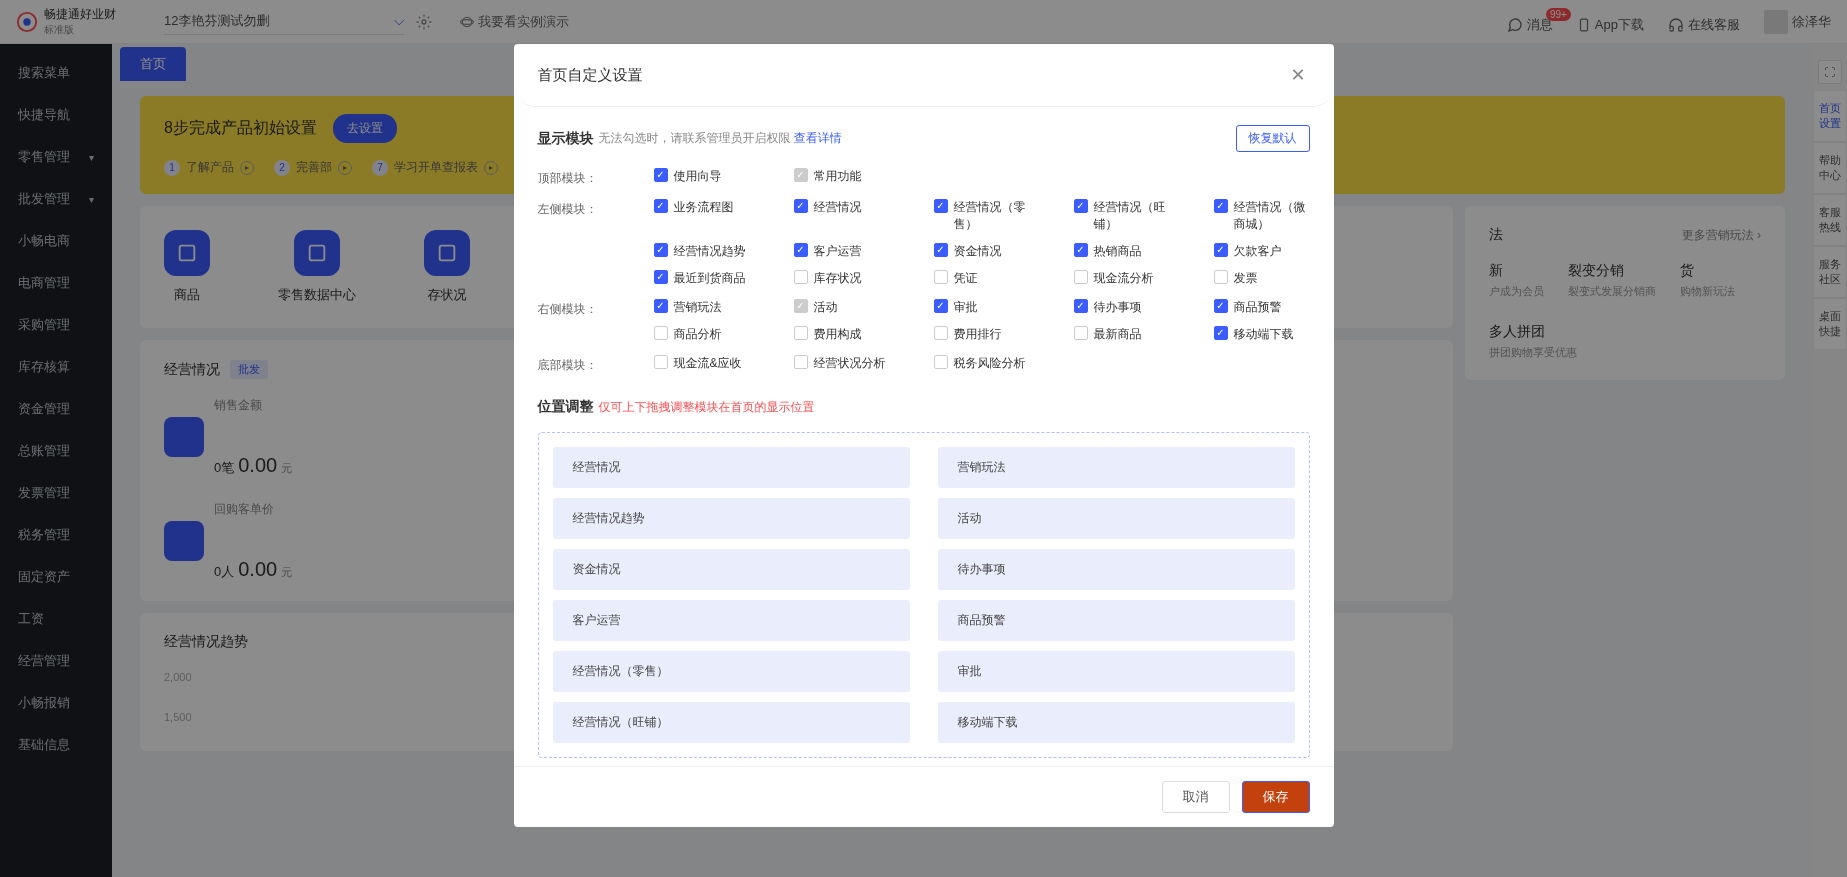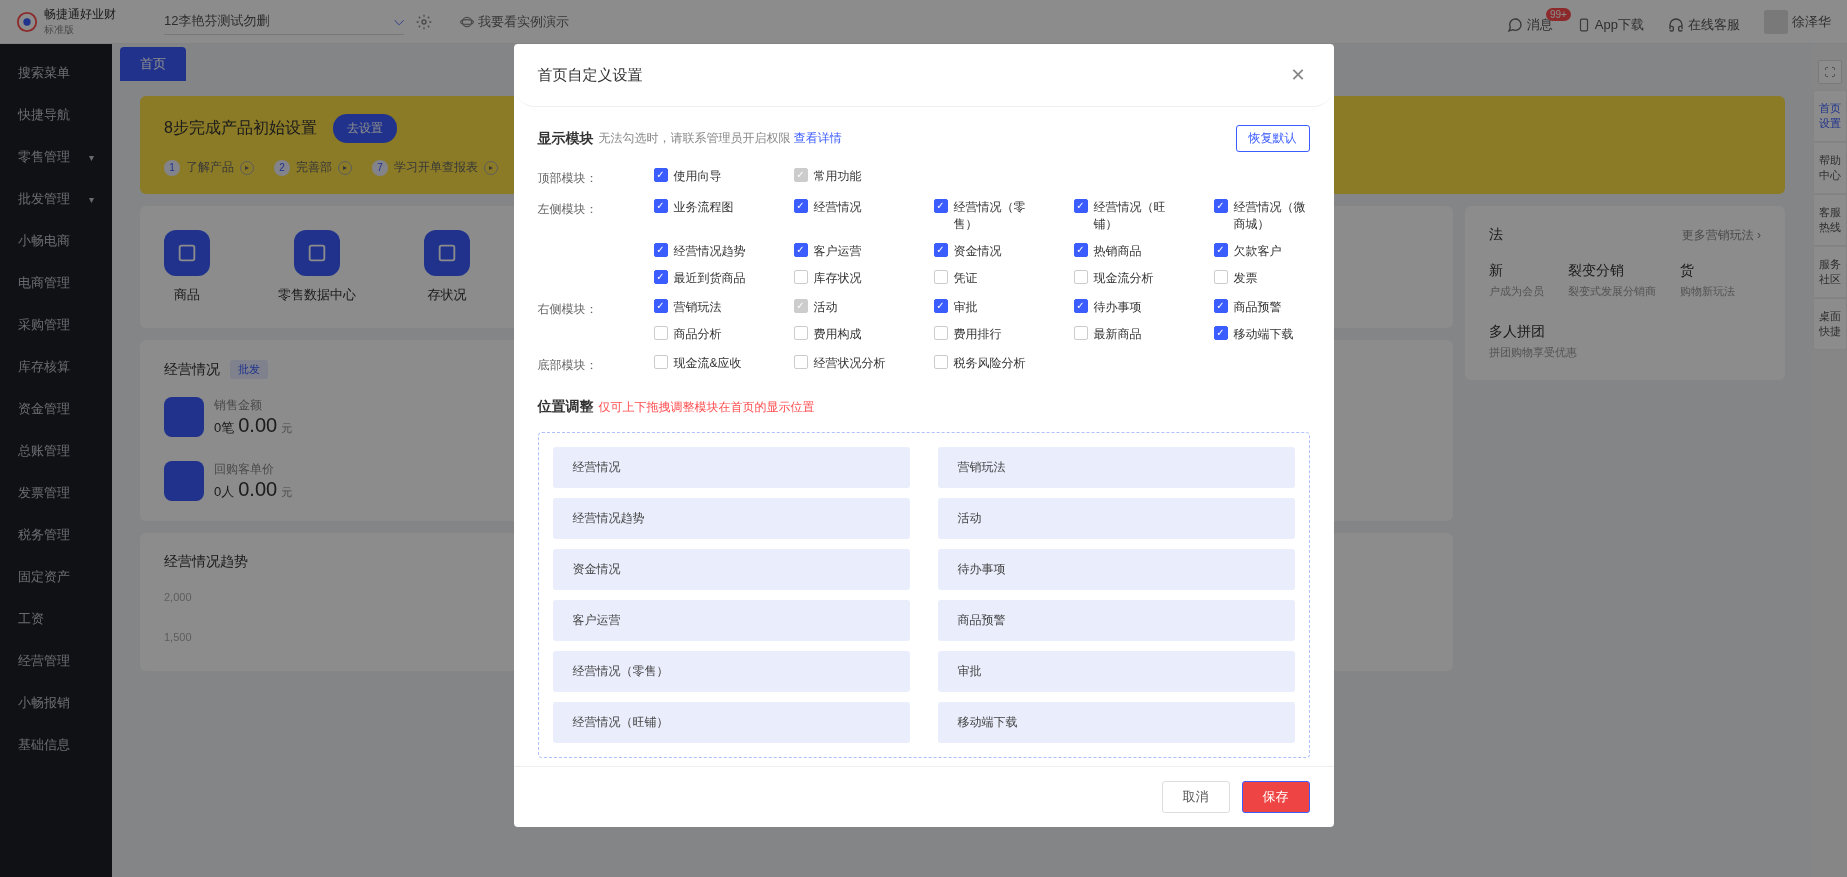--- a/index.html
+++ b/index.html
@@ -55,21 +55,21 @@
 
     .biz-card { background:#fff; border-radius:6px; padding:20px 24px; margin-bottom:12px; }
     .biz-header { display:flex; align-items:center; gap:10px; margin-bottom:18px; }
     .biz-title { font-size:14px; font-weight:500; }
     .biz-tag { background:#e8ecff; color:#3b5cff; padding:2px 8px; border-radius:3px; font-size:11px; }
     .biz-more { margin-left:auto; color:#888; font-size:12px; cursor:pointer; }
     .biz-row { display:flex; gap:50px; }
     .biz-stat { display:flex; align-items:center; gap:10px; }
     .biz-stat-icon { width:40px; height:40px; border-radius:8px; background:#3b5cff; }
     .biz-stat-label { font-size:12px; color:#888; }
-    .biz-stat-val { font-size:13px; color:#333; }
+    .biz-stat-val { font-size:13px; color:#333;margin-top:40px; }
     .biz-stat-val .big { font-size:20px; margin:0 4px; }
     .biz-stat-val .unit { font-size:11px; color:#888; }
 
     .marketing-row { display:flex; gap:50px; }
     .mk-item .mk-title { font-size:14px; font-weight:500; margin-bottom:4px; }
     .mk-item .mk-sub { font-size:11px; color:#999; }
 
     
     .modal-mask { position:fixed; inset:0; background:rgba(0,0,0,0.45); z-index:100; display:flex; align-items:flex-start; justify-content:center; padding-top:44px; }
     .modal { width:820px; max-height:calc(100vh - 44px); background:#fff; border-radius:4px; display:flex; flex-direction:column; }
@@ -95,21 +95,21 @@
     .cb.disabled.checked { background:#ccc; border-color:#ccc; }
 
     .pos-section { margin-top:24px; }
     .pos-hint { color:#ff4d4f; font-size:12px; }
     .drag-area { border:1px dashed #b0c0ff; border-radius:4px; padding:14px; display:grid; grid-template-columns:1fr 1fr; gap:10px 28px; margin-top:10px; }
     .drag-item { background:#eaedfb; padding:12px 20px; border-radius:3px; font-size:12px; color:#444; cursor:move; }
 
     .modal-footer { padding:14px 24px; border-top:1px solid #eee; display:flex; justify-content:flex-end; gap:12px; }
     .btn { padding:6px 20px; border-radius:3px; font-size:13px; cursor:pointer; }
     .btn-default { background:#fff; border:1px solid #ddd; color:#555; }
-    .btn-primary { background:#ef4444; border:1px solid #3b5cff; color:#fff; }
+    .btn-primary { background:#c2410c; border:1px solid #3b5cff; color:#fff; }
     svg { display:block; }
   </style>
 </head>
 <body>
 
 <div class="top-header">
   <div class="logo">
     <svg class="logo-icon" viewBox="0 0 24 24">
         <circle cx="12" cy="12" r="10" fill="none" stroke="#ff4d4f" stroke-width="2"></circle>
         <circle cx="12" cy="12" r="4" fill="#3b5cff"></circle>

